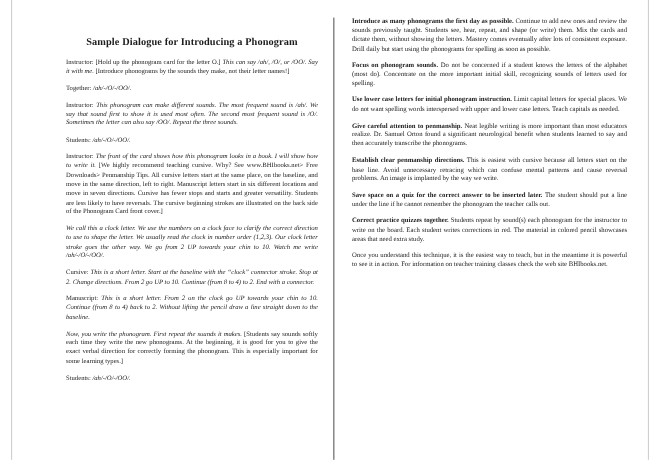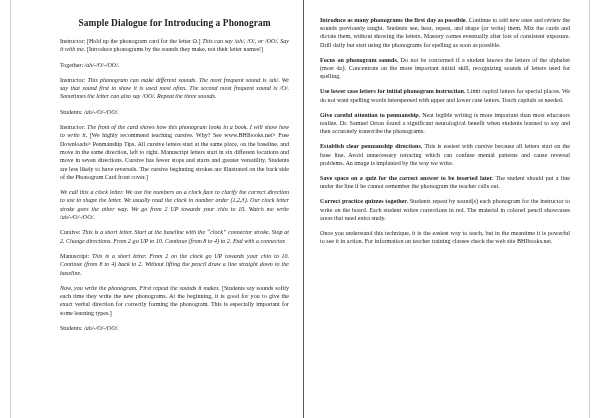--- a/index.html
+++ b/index.html
@@ -42,20 +42,21 @@
   }
   .col {
     box-sizing: border-box;
     padding: 16px 12px 6px 12px;
   }
   .col-left {
     width: 292px;
     border-right: 1px solid #5a5a5a;
     padding-left: 48px;
     padding-right: 14px;
+    margin-top: 16px;
   }
   .col-right {
     width: 284px;
     padding-left: 16px;
     padding-right: 18px;
   }
   h1.col-title {
     font-size: 9.4px;
     font-weight: bold;
     text-align: center;

